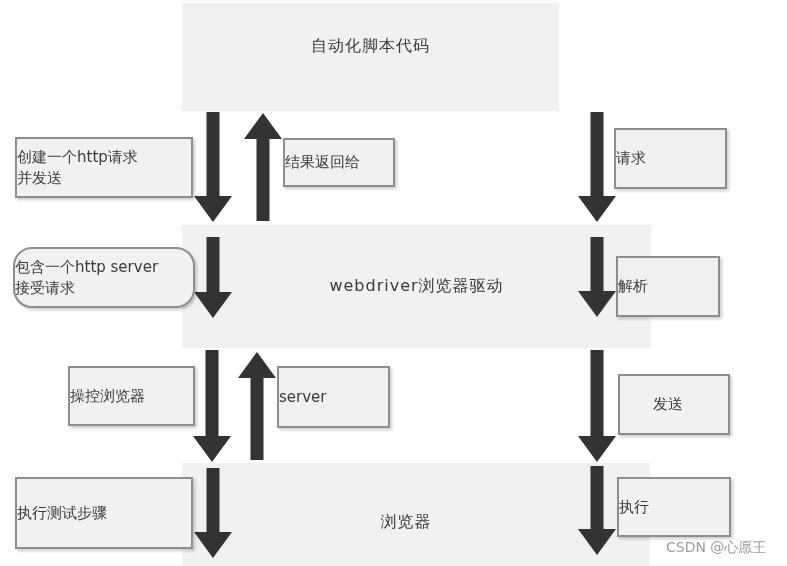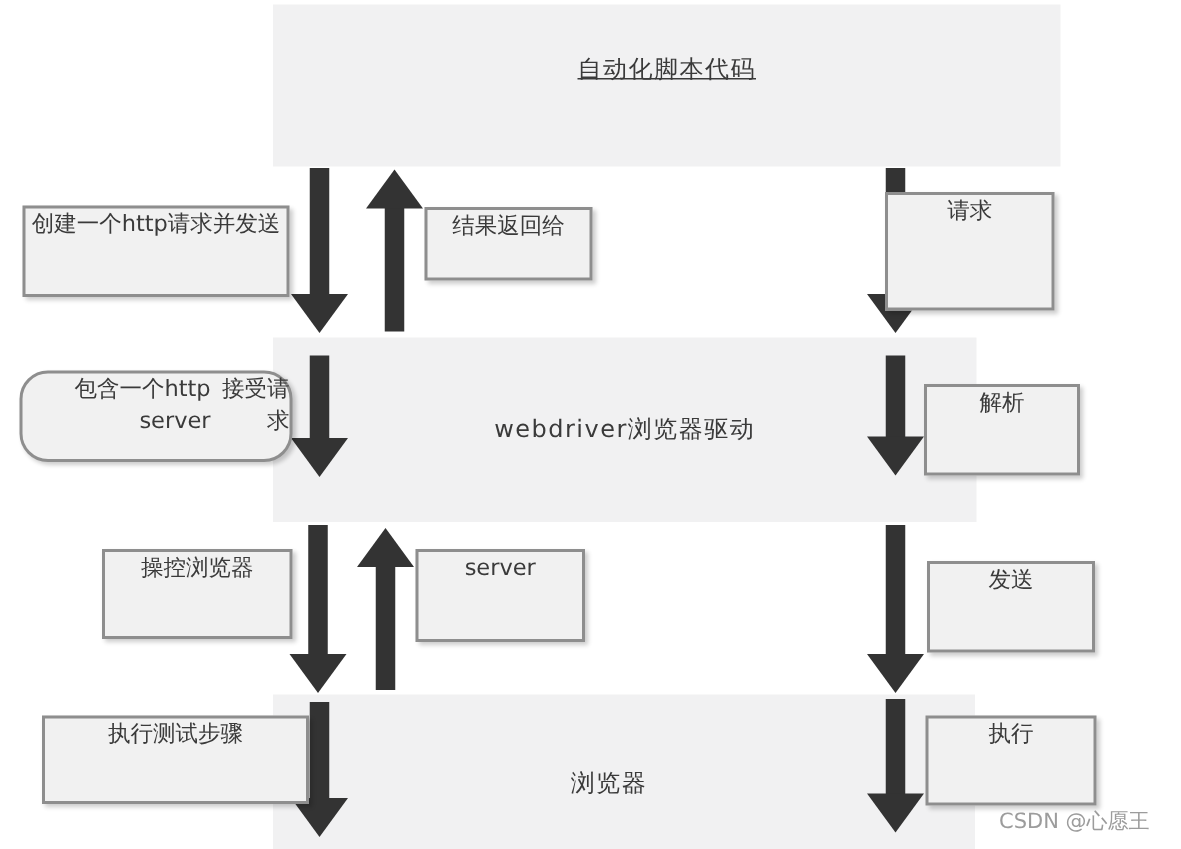--- a/index.html
+++ b/index.html
@@ -9,42 +9,42 @@
   html,body{margin:0;padding:0;background:var(--page-bg);}
   body{font-family:"DejaVu Sans","Liberation Sans",sans-serif;color:var(--text);}
   .canvas{position:relative;width:787px;height:566px;background:var(--page-bg);overflow:hidden;}
 
   .band{position:absolute;background:var(--band-bg);display:flex;align-items:center;justify-content:center;}
   .band-label{font-size:16px;color:var(--text);letter-spacing:1px;}
 
   .box{
     position:absolute;box-sizing:border-box;background:var(--box-bg);
     border:2px solid var(--box-border);box-shadow:2px 2px 3px rgba(0,0,0,0.20);
-    display:flex;justify-content:center;
-    text-align:right;font-size:15px;line-height:1.4;color:var(--text);
+    display:flex;flex-direction:column;justify-content:center;
+    text-align:left;font-size:15px;line-height:1.4;color:var(--text);
   }
   .box span{display:block;}
 
   .arrow{position:absolute;width:38px;}
   .arrow .shaft{position:absolute;left:50%;transform:translateX(-50%);width:13px;background:var(--arrow);}
   .arrow .head{position:absolute;left:50%;transform:translateX(-50%);width:0;height:0;
     border-left:19px solid transparent;border-right:19px solid transparent;}
   .arrow.down .shaft{top:0;bottom:22px;}
   .arrow.down .head{bottom:0;border-top:26px solid var(--arrow);}
   .arrow.up .shaft{top:22px;bottom:0;}
   .arrow.up .head{top:0;border-bottom:26px solid var(--arrow);}
 
   .watermark{position:absolute;font-size:14px;color:var(--watermark);white-space:nowrap;}
 </style>
 </head>
 <body>
 
 <div class="canvas">
 
-  <div class="band" style="left:182px;top:3px;width:525px;height:108px;padding-bottom:0;text-decoration:underline;">
+  <div class="band" style="left:182px;top:3px;width:377px;height:108px;padding-bottom:0;">
     <span class="band-label" style="position:relative;top:-11px;">自动化脚本代码</span>
   </div>
   <div class="band" style="left:182px;top:225px;width:469px;height:123px;">
     <span class="band-label">webdriver浏览器驱动</span>
   </div>
   <div class="band" style="left:182px;top:463px;width:468px;height:103px;">
     <span class="band-label" style="position:relative;top:8px;left:-10px;">浏览器</span>
   </div>
 
   <div class="arrow down" style="left:194px;top:112px;height:110px;">
@@ -60,21 +60,21 @@
       <div class="head"></div>
     </div>
 
   <div class="box" style="left:15px;top:137px;width:178px;height:61px;">
     <span>创建一个http请求</span>
     <span>并发送</span>
   </div>
   <div class="box" style="left:283px;top:138px;width:112px;height:49px;">
     <span>结果返回给</span>
   </div>
-  <div class="box" style="left:590px;top:128px;width:113px;height:79px;">
+  <div class="box" style="left:614px;top:128px;width:113px;height:61px;">
     <span>请求</span>
   </div>
 
   <div class="arrow down" style="left:194px;top:237px;height:81px;">
       <div class="shaft"></div>
       <div class="head"></div>
     </div>
   <div class="arrow down" style="left:578px;top:237px;height:80px;">
       <div class="shaft"></div>
       <div class="head"></div>
@@ -100,34 +100,34 @@
       <div class="shaft"></div>
       <div class="head"></div>
     </div>
 
   <div class="box" style="left:68px;top:366px;width:127px;height:60px;">
     <span>操控浏览器</span>
   </div>
   <div class="box" style="left:277px;top:366px;width:113px;height:62px;">
     <span>server</span>
   </div>
-  <div class="box" style="left:618px;top:374px;width:112px;height:61px;">
+  <div class="box" style="left:618px;top:374px;width:112px;height:61px;padding-left:33px;">
     <span>发送</span>
   </div>
 
   <div class="arrow down" style="left:194px;top:468px;height:90px;">
       <div class="shaft"></div>
       <div class="head"></div>
     </div>
   <div class="arrow down" style="left:578px;top:466px;height:89px;">
       <div class="shaft"></div>
       <div class="head"></div>
     </div>
 
-  <div class="box" style="left:15px;top:477px;width:178px;height:59px;margin-left:13px;">
+  <div class="box" style="left:15px;top:477px;width:178px;height:72px;">
     <span>执行测试步骤</span>
   </div>
   <div class="box" style="left:617px;top:477px;width:114px;height:60px;">
     <span>执行</span>
   </div>
 
   <div class="watermark" style="left:666px;top:539px;">CSDN @心愿王</div>
 
 </div>
 

